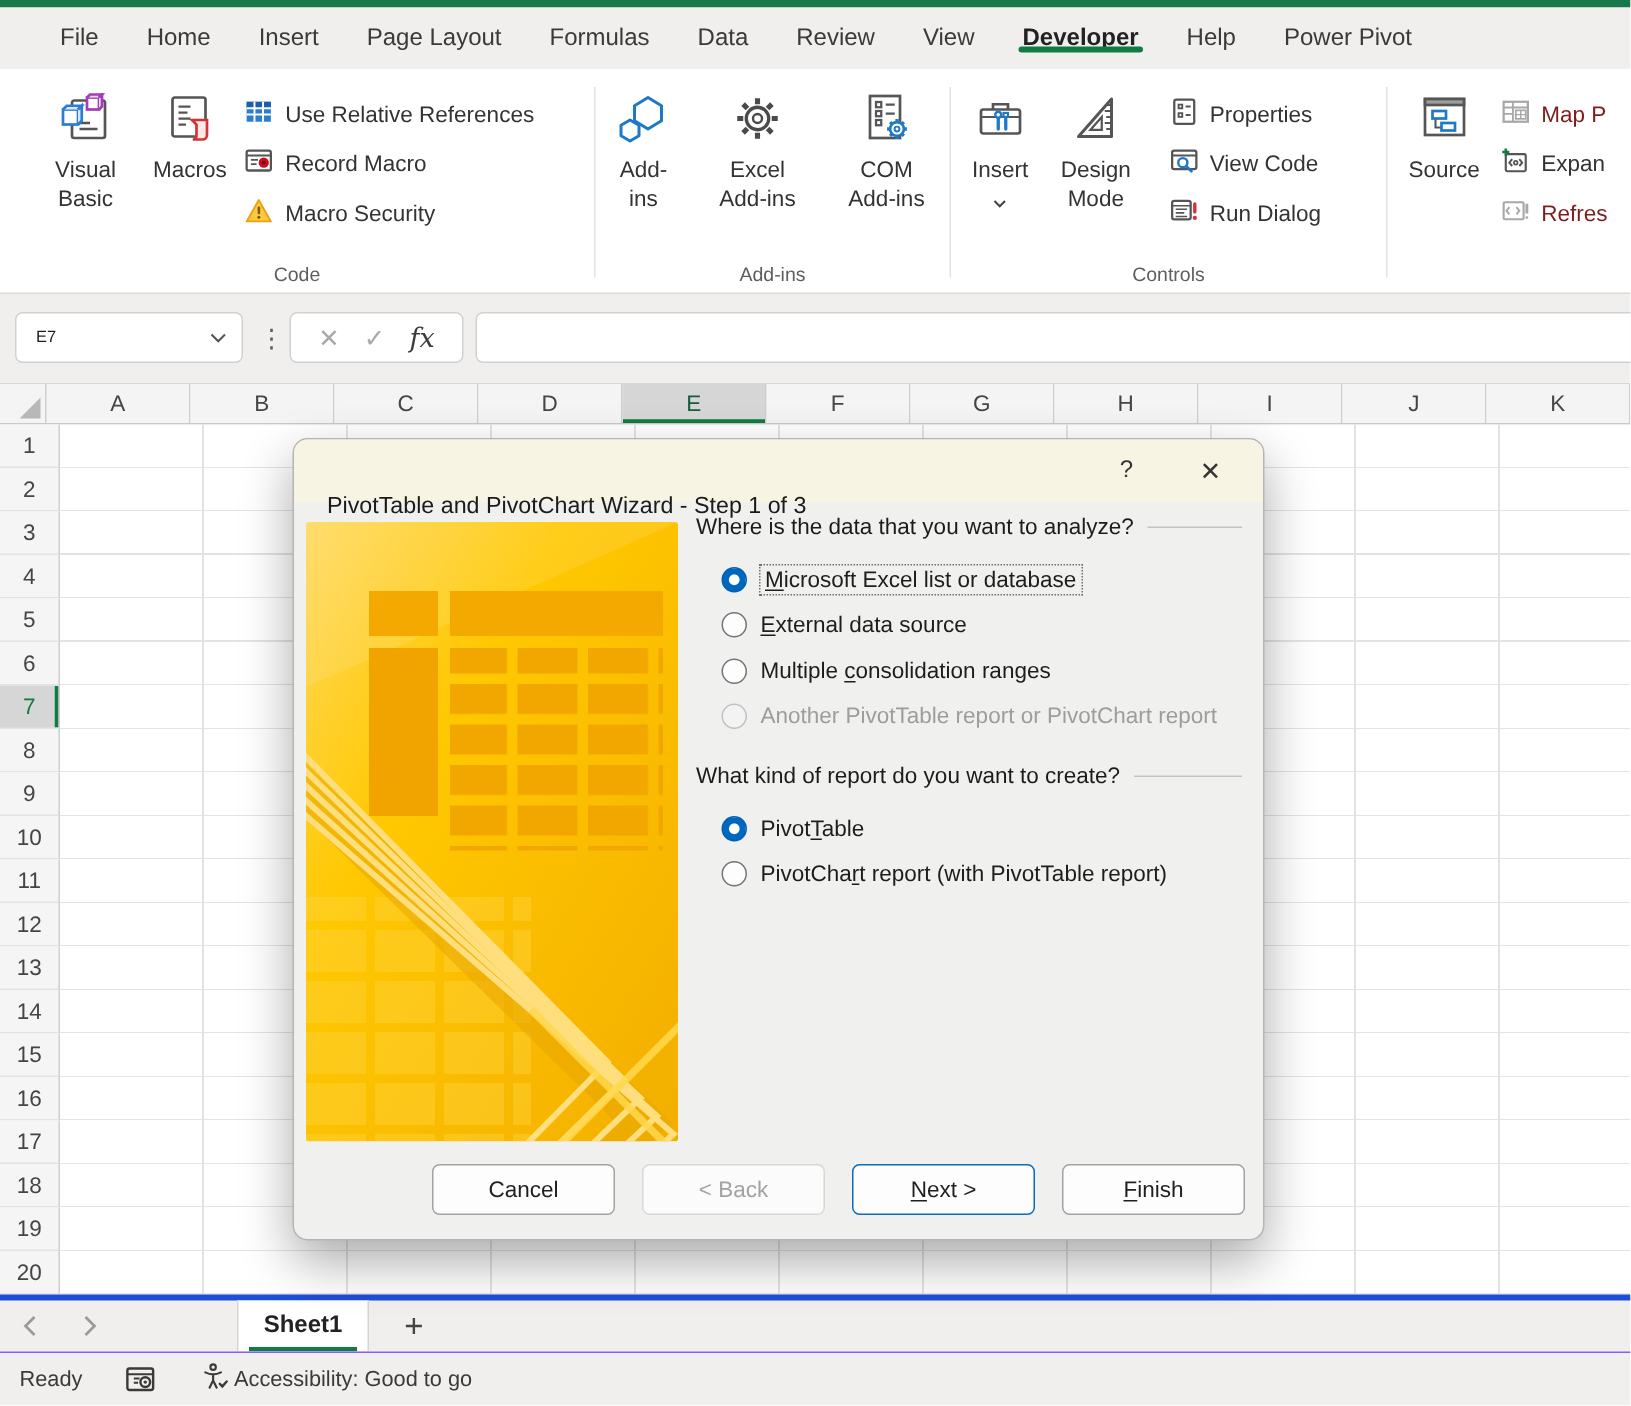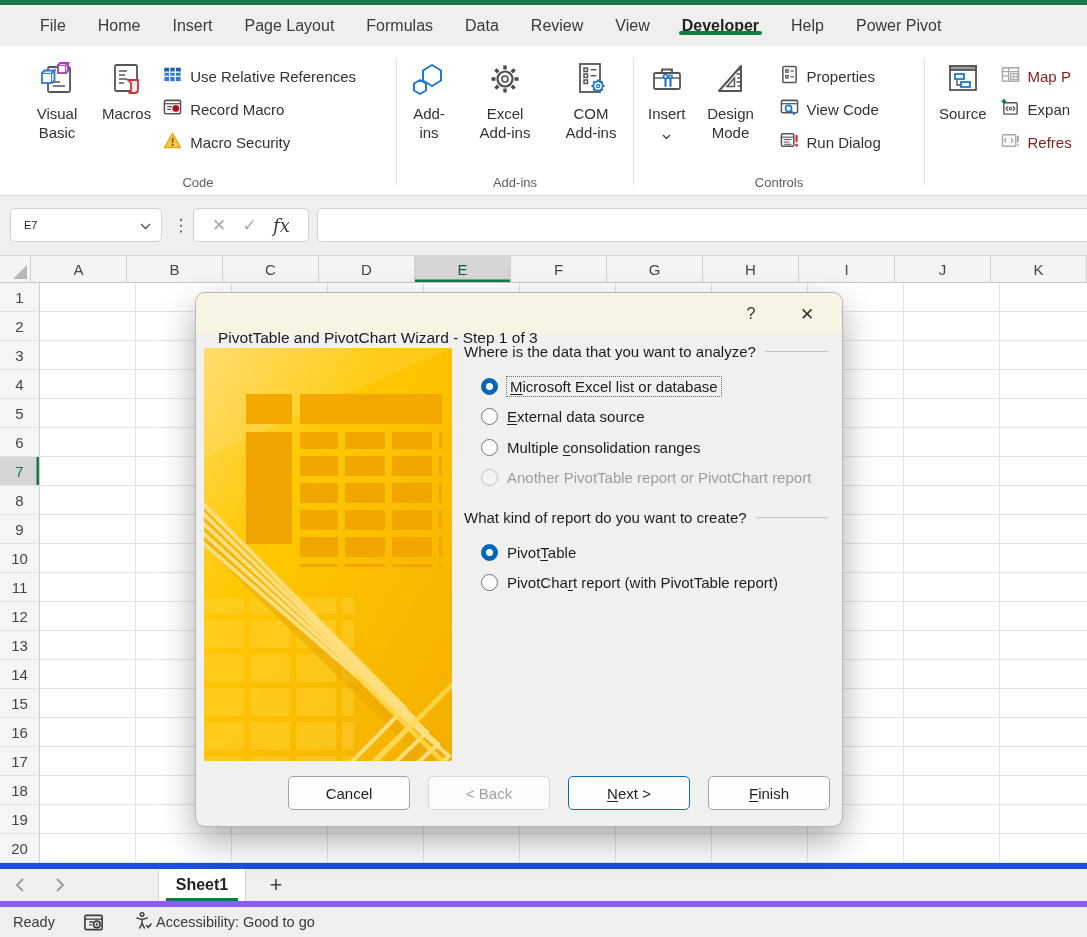--- a/index.html
+++ b/index.html
@@ -106,33 +106,33 @@
   .ak { text-decoration: underline; text-underline-offset:2px; }
   .dlg-buttons { position:absolute; left:92px; bottom:16px; display:flex; gap:18px; }
   .btn { width:122px; height:34px; border-radius:5px; background:#fdfdfd;
     border:1px solid #a3a3a3; font-size:15px; color:#1f1f1f; display:flex;
     align-items:center; justify-content:center; font-family:"Liberation Sans", sans-serif; }
   .btn.disabled { color:#a2a2a2; border-color:#d8d8d8; background:#fbfbfb; }
   .btn.default { border:1.5px solid #0a6cbe; }
 
   
   .sheet-bar { left:0; top:863px; width:1087px; height:38px; background:#f0efee;
-    border-top:6px solid #1d4ed8; display:flex; align-items:stretch; }
+    border-top:4px solid #1d4ed8; display:flex; align-items:stretch; }
   .nav { width:40px; display:flex; align-items:center; justify-content:center; }
   .sheettab { position:relative; margin-left:78px; width:88px; display:flex; align-items:center;
     justify-content:center; background:#fff; border-right:1px solid #d5d5d5;
     border-left:1px solid #d5d5d5; font-size:16px; font-weight:700; color:#222; }
   .sheettab::after { content:''; position:absolute; left:7px; right:7px; bottom:0; height:3.5px;
     background:#107C41; }
   .addsheet { width:60px; display:flex; align-items:center; justify-content:center;
     font-size:22px; color:#444; font-weight:400; }
 
   
   .status-bar { left:0; top:901px; width:1087px; height:36px; background:#f0efee;
-    border-top:6px solid #8b5cf6; display:flex; align-items:center; font-size:14.5px;
+    border-top:1px solid #8b5cf6; display:flex; align-items:center; font-size:14.5px;
     color:#3a3a3a; }
   .status-bar .ready { margin-left:13px; width:58px; }
   .sb-ic { display:flex; align-items:center; justify-content:center; }
   .sb-macro { margin-left:12px; }
   .sb-acc { margin-left:30px; display:flex; align-items:center; gap:3px; }
 </style>
 </head>
 <body>
 
 <div class="abs top-strip"></div>

